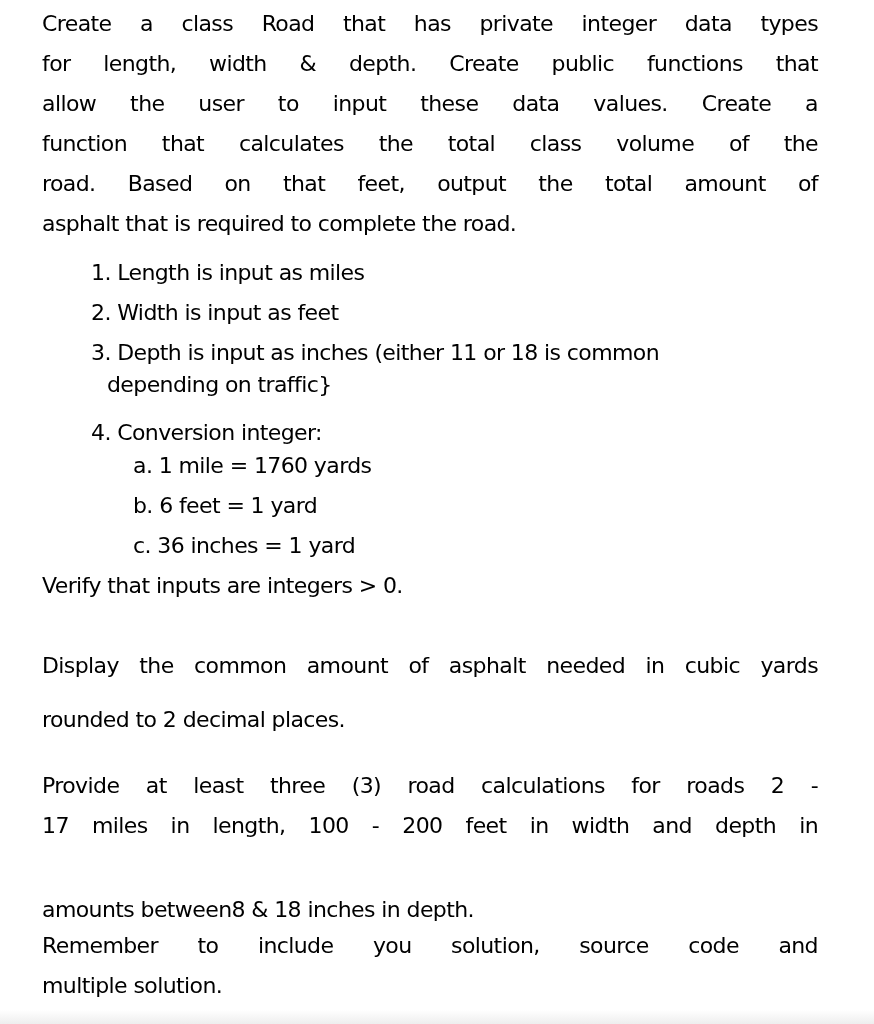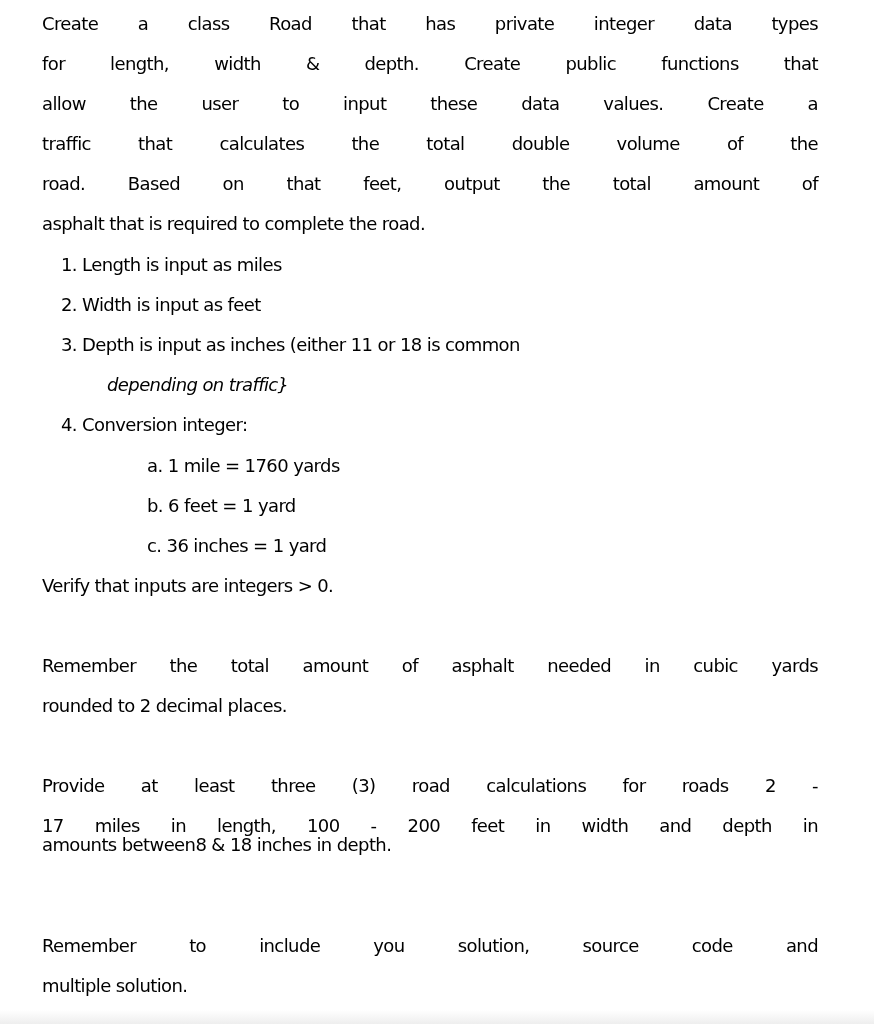--- a/index.html
+++ b/index.html
@@ -17,45 +17,45 @@
     }
     .bottom-fade {
       position: absolute;
       left: 0; right: 0; bottom: 0;
       height: 14px;
       background: linear-gradient(#ffffff, #eeeeee);
     }
     .line {
       position: absolute;
       left: 42px;
-      font-size: 18px;
+      font-size: 22px;
       line-height: 40px;
       white-space: nowrap;
       letter-spacing: -0.6px;
     }
     .justify {
       width: 776px;
       text-align: justify;
       text-align-last: justify;
       white-space: normal;
     }
-    .l1 { left: 61px; }
-    .l1c { left: 107px; font-style: italic; }
-    .l2 { left: 147px; }
+    .l1 { left: 91px; margin-top: 8px; }
+    .l1c { left: 107px; }
+    .l2 { left: 133px; }
   </style>
 </head>
 <body>
 
 <div>
 
   <div>
     <div class="line justify" style="top:4px">Create a class Road that has private integer data types</div>
     <div class="line justify" style="top:44px">for length, width &amp; depth.  Create public functions that</div>
     <div class="line justify" style="top:84px">allow the user to input these data values. Create a</div>
-    <div class="line justify" style="top:124px">traffic that calculates the total double volume of the</div>
+    <div class="line justify" style="top:124px">function that calculates the total class volume of the</div>
     <div class="line justify" style="top:164px">road.  Based on that feet, output the total amount of</div>
     <div class="line" style="top:204px">asphalt that is required to complete the road.</div>
   </div>
 
   <div>
     <div class="line l1" style="top:245px">
       <span>1.</span>
       <span>Length is input as miles</span>
     </div>
     <div class="line l1" style="top:285px">
@@ -84,28 +84,28 @@
       <div class="line l2" style="top:526px">
         <span>c.</span>
         <span>36 inches = 1 yard</span>
       </div>
     </div>
   </div>
 
   <div class="line" style="top:566px">Verify that inputs are integers &gt; 0.</div>
 
   <div>
-    <div class="line justify" style="top:646px">Remember the total amount of asphalt needed in cubic yards</div>
-    <div class="line" style="top:686px">rounded to 2 decimal places.</div>
+    <div class="line justify" style="top:646px">Display the common amount of asphalt needed in cubic yards</div>
+    <div class="line" style="top:700px">rounded to 2 decimal places.</div>
   </div>
 
   <div>
     <div class="line justify" style="top:766px">Provide at least three (3) road calculations for roads 2 -</div>
     <div class="line justify" style="top:806px">17 miles in length,  100 - 200 feet in width and depth in</div>
-    <div class="line" style="top:825px">amounts between8 &amp; 18 inches in depth.</div>
+    <div class="line" style="top:890px">amounts between8 &amp; 18 inches in depth.</div>
   </div>
 
   <div>
     <div class="line justify" style="top:926px">Remember to include you solution, source code and</div>
     <div class="line" style="top:966px">multiple solution.</div>
   </div>
 
 </div>
 
 <div class="bottom-fade"></div>

